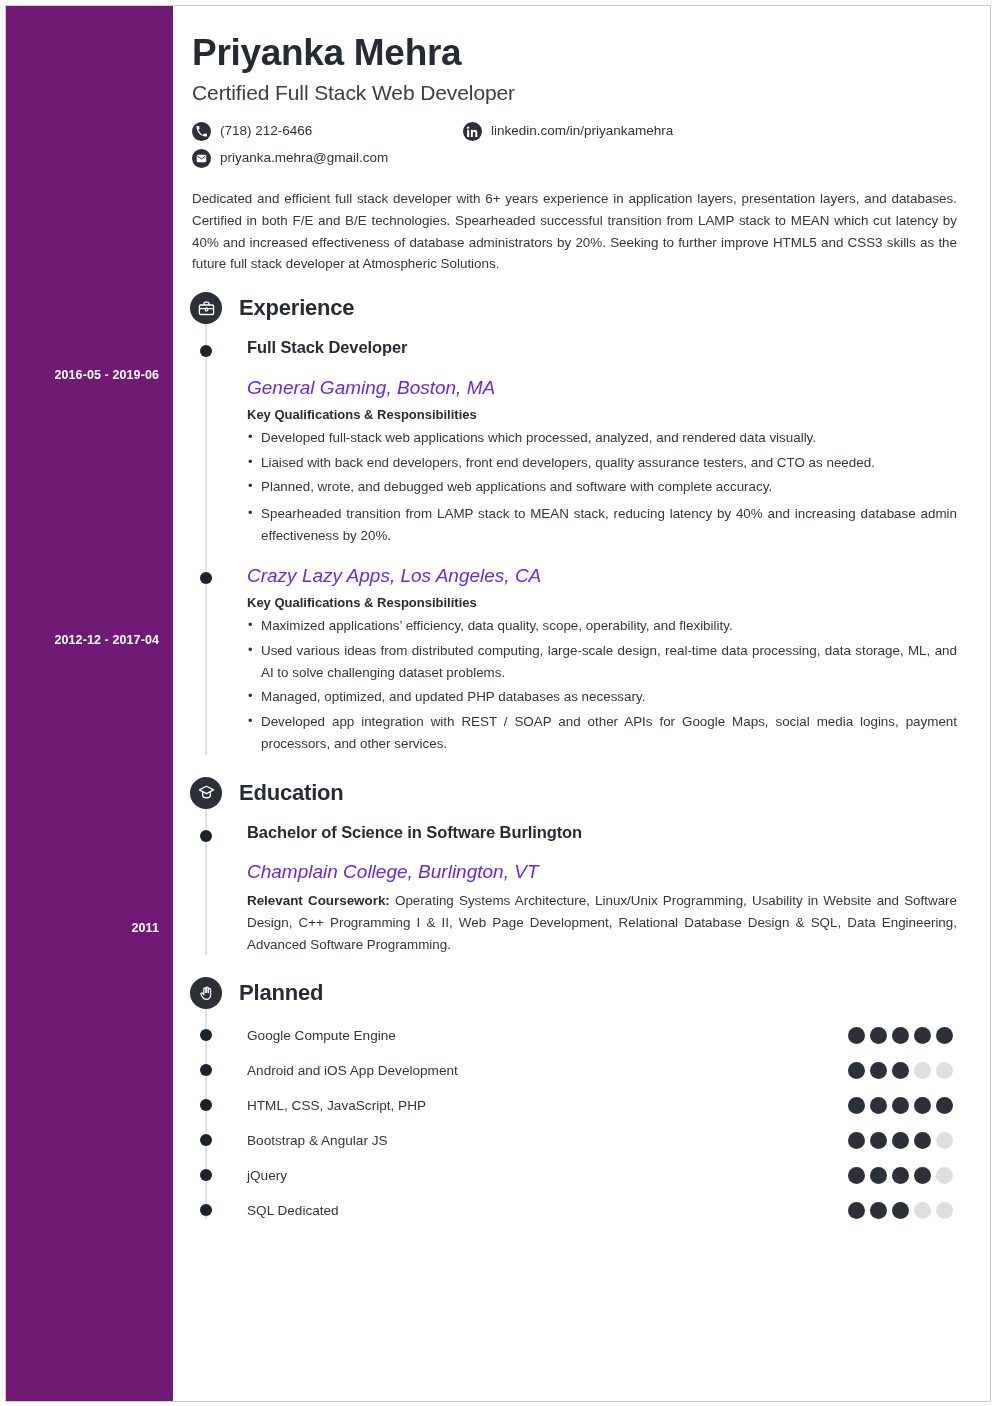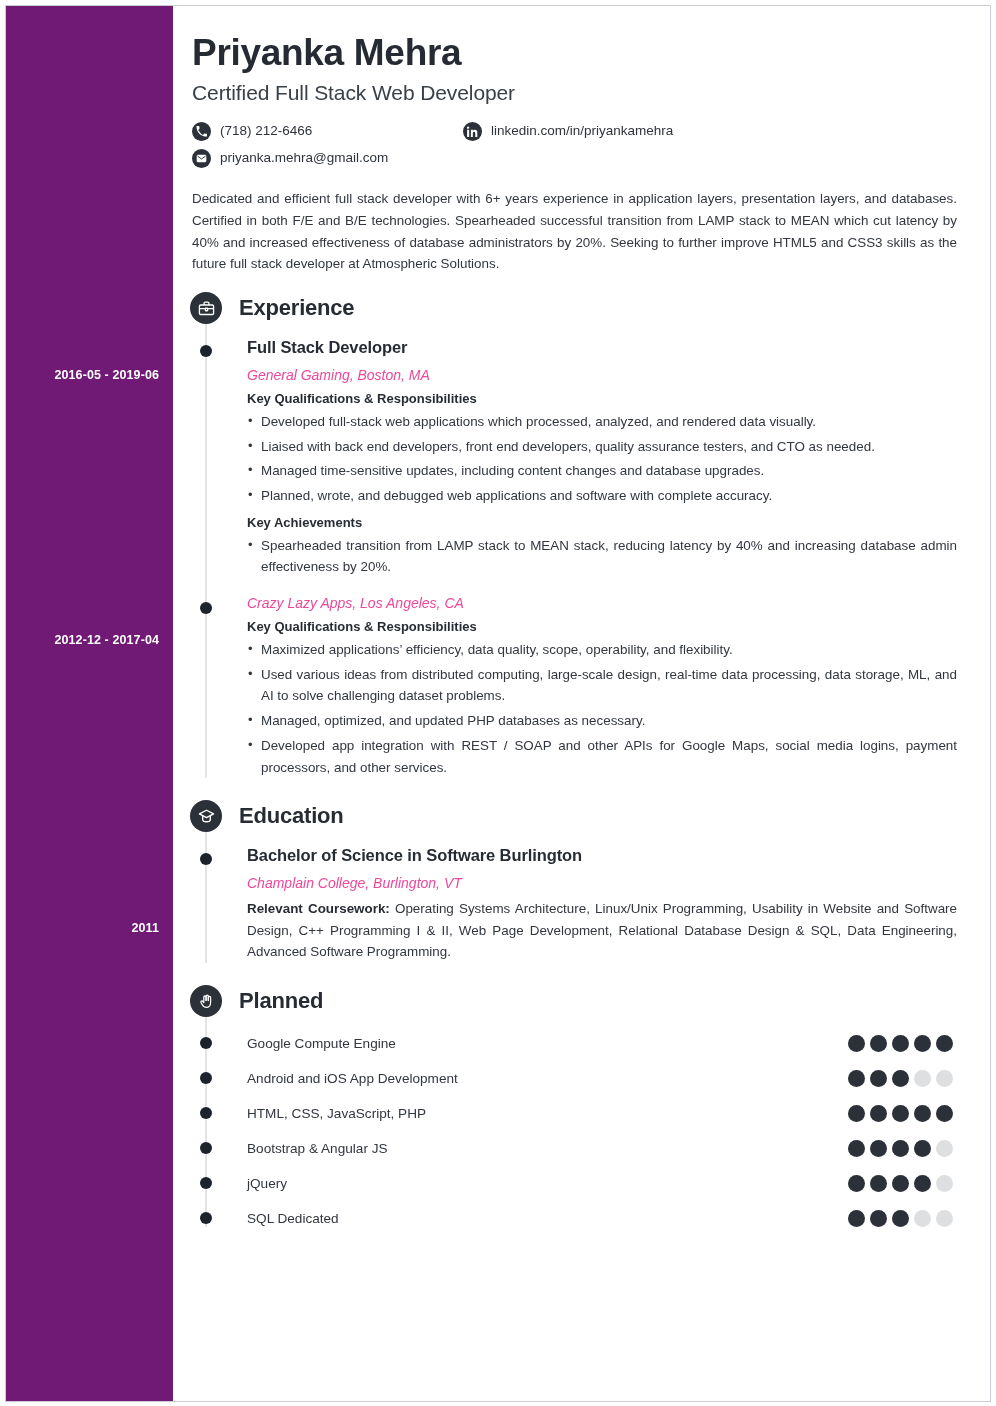--- a/index.html
+++ b/index.html
@@ -178,24 +178,24 @@
     z-index: 2;
   }
   .entry-title {
     font-size: 16.5px;
     font-weight: bold;
     color: #272c34;
     line-height: 1.2;
     letter-spacing: -0.1px;
   }
   .entry-sub {
-    font-size: 14px;
+    font-size: 19px;
     font-style: italic;
-    color: #ec4899;
-    margin-top: 9px;
+    color: #6d28d9;
+    margin-top: 19px;
   }
   .sublabel {
     font-size: 13px;
     font-weight: bold;
     color: #272c34;
     margin-top: 8px;
   }
   ul.bullets {
     list-style: none;
     margin: 5px 0 0 0;
@@ -339,25 +339,23 @@
 
           <div class="entry">
             <span class="dot"></span>
             <div class="entry-title">Full Stack Developer</div>
             <div class="entry-sub">General Gaming, Boston, MA</div>
 
             <div class="sublabel">Key Qualifications &amp; Responsibilities</div>
             <ul class="bullets">
               <li>Developed full-stack web applications which processed, analyzed, and rendered data visually.</li>
               <li>Liaised with back end developers, front end developers, quality assurance testers, and CTO as needed.</li>
-              <li>Managed time-sensitive updates, including content changes and database upgrades.</li>
               <li>Planned, wrote, and debugged web applications and software with complete accuracy.</li>
             </ul>
 
-            <div class="sublabel">Key Achievements</div>
             <ul class="bullets">
               <li>Spearheaded transition from LAMP stack to MEAN stack, reducing latency by 40% and increasing database admin effectiveness by 20%.</li>
             </ul>
           </div>
 
           <div class="entry" style="margin-top:17px">
             <span class="dot"></span>
             <div class="entry-sub">Crazy Lazy Apps, Los Angeles, CA</div>
 
             <div class="sublabel">Key Qualifications &amp; Responsibilities</div>

